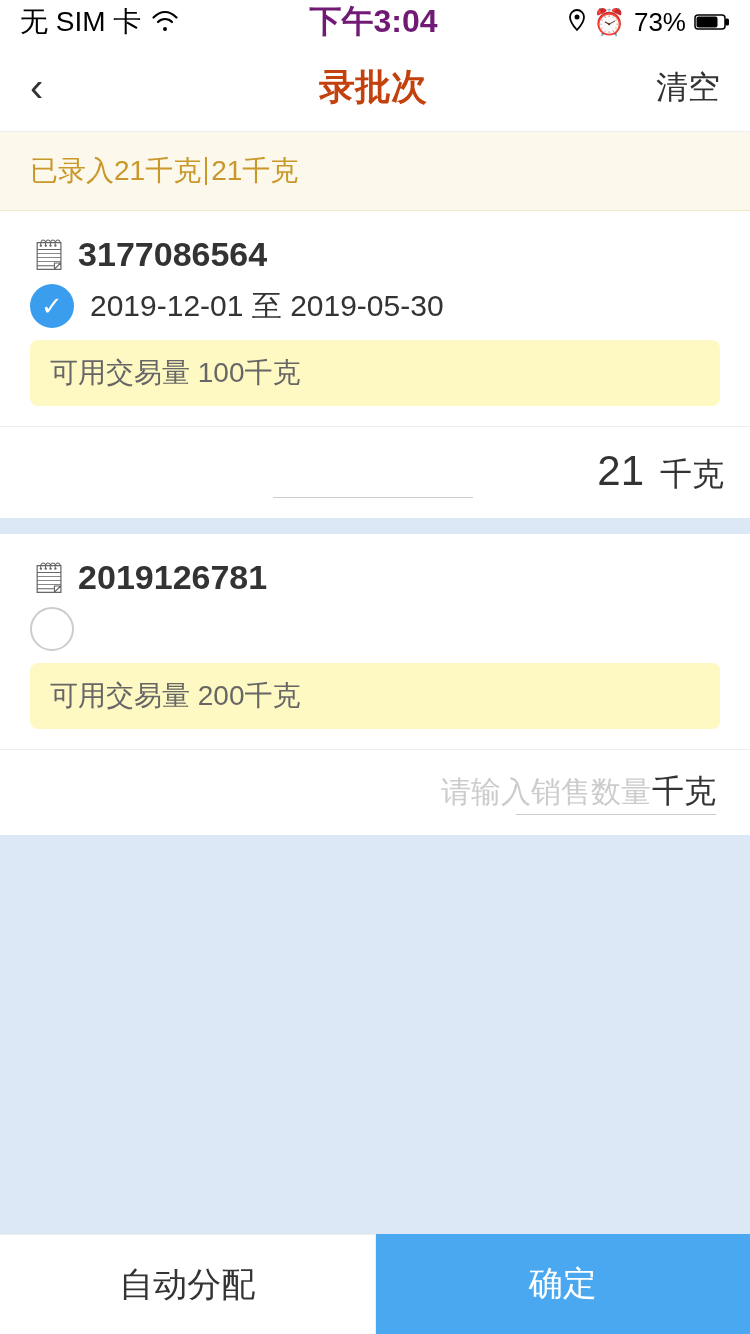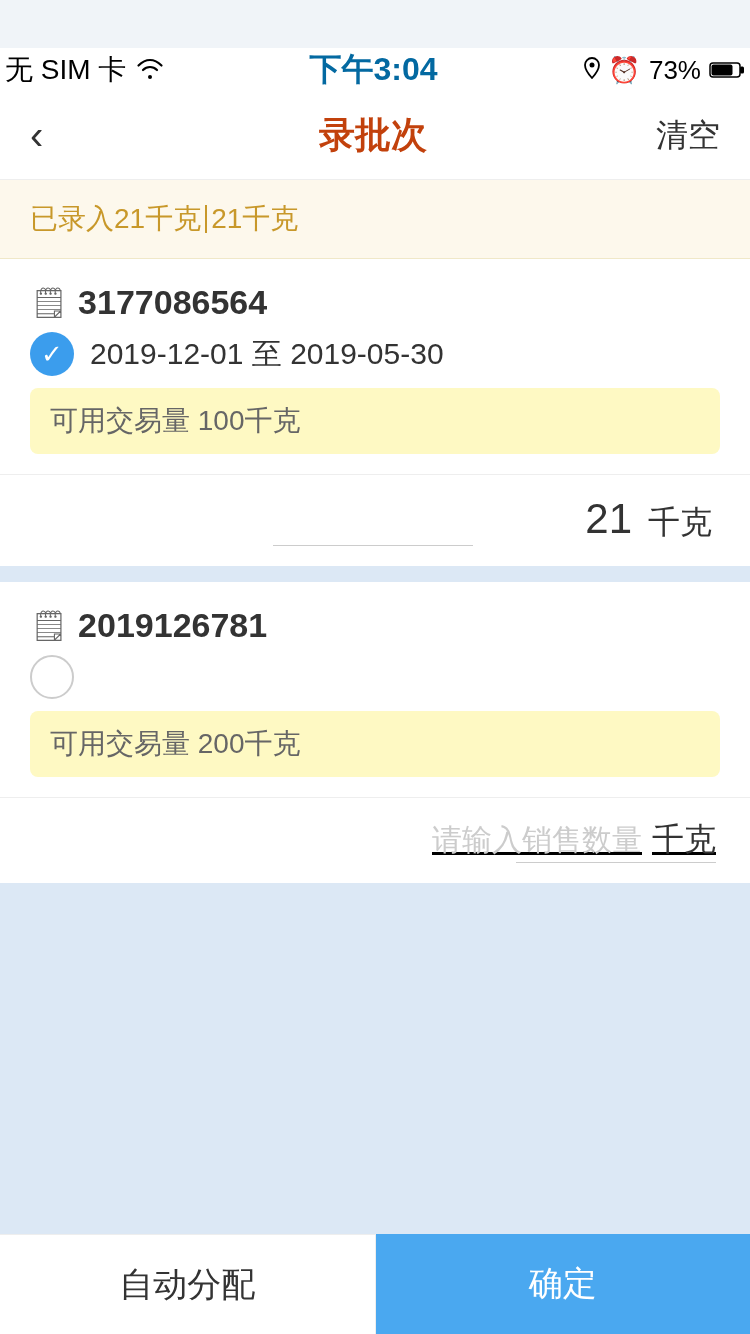--- a/index.html
+++ b/index.html
@@ -13,35 +13,34 @@
     }
 
     
     .status-bar {
       width: 750px;
       height: 44px;
       background: #fff;
       display: flex;
       align-items: center;
       justify-content: space-between;
-      padding: 0 5px;
+      padding: 0 20px;
       font-size: 28px;
-      margin-top: 48px;
     }
     .status-left {
       display: flex;
       align-items: center;
       gap: 10px;
       font-size: 28px;
       color: #000;
     }
     .status-center {
       font-size: 32px;
       font-weight: 600;
-      color: #0369a1;
+      color: #701a75;
     }
     .status-right {
       display: flex;
       align-items: center;
       gap: 8px;
       font-size: 26px;
       color: #000;
     }
 
     
@@ -145,21 +144,21 @@
       background: #fef9c3;
       border-radius: 8px;
       padding: 14px 20px;
       font-size: 28px;
       color: #666;
     }
 
     
     .amount-row {
       background: #fff;
-      padding: 20px 34px;
+      padding: 20px 22px;
       display: flex;
       justify-content: flex-end;
       align-items: center;
       gap: 16px;
       border-top: 1px solid #eee;
     }
     .amount-number {
       font-size: 42px;
       font-weight: 400;
       color: #333;
@@ -322,21 +321,21 @@
   <div class="batch-header">
     <span class="batch-doc-icon">🗒</span>
     <span class="batch-id">2019126781</span>
   </div>
   <div class="batch-row-date-inner">
     <div class="circle-empty"></div>
   </div>
   <div class="avail-box">可用交易量 200千克</div>
   <div class="input-row">
     <div style="flex:1; display:flex; flex-direction:column; align-items:flex-end; padding-right:4px;">
-      <div style="display:flex; align-items:baseline; gap:10px;text-decoration:underline;">
+      <div style="display:flex; align-items:baseline; gap:1px;">
         <span class="input-placeholder" style="cursor:text;">请输入销售数量</span>
         <span class="input-unit">千克</span>
       </div>
       <div class="input-underline"></div>
     </div>
   </div>
 </div>
 
 <div class="empty-area"></div>
 

